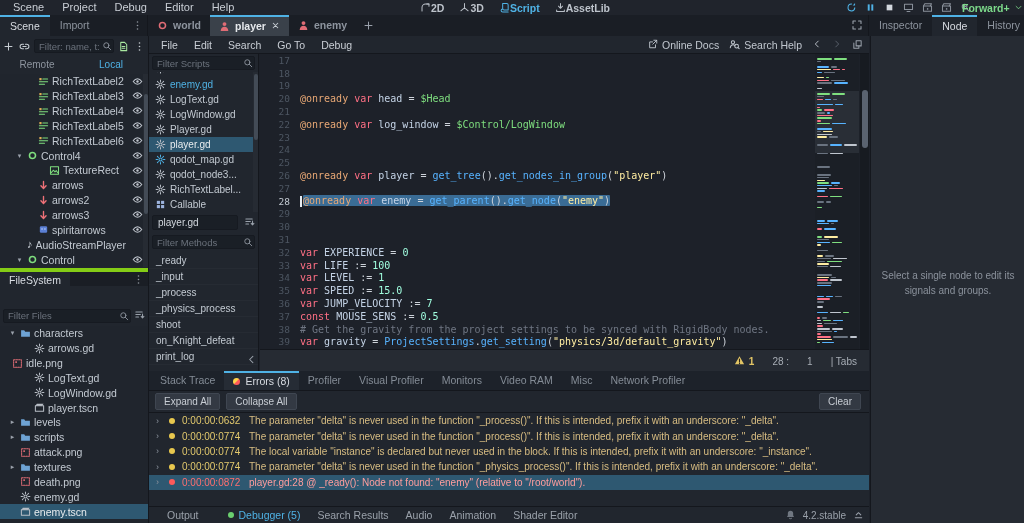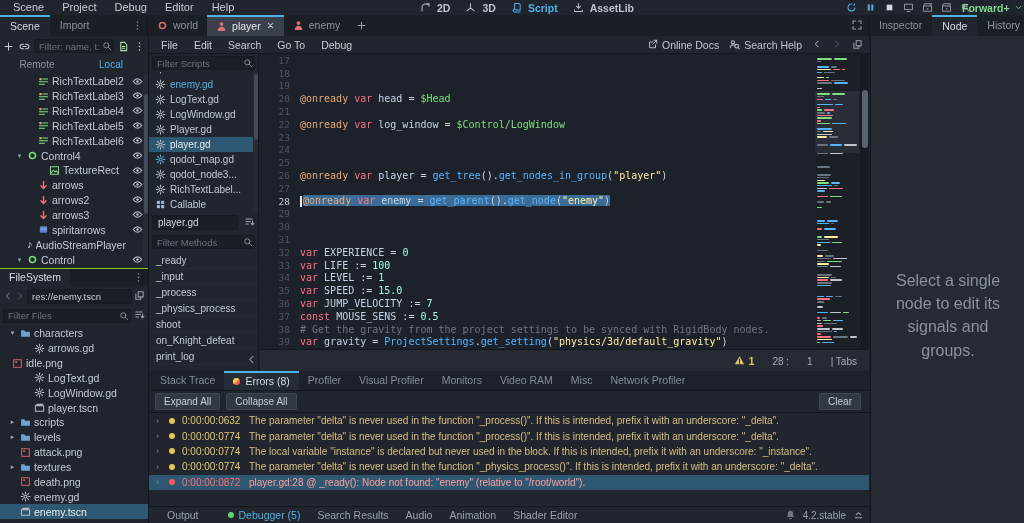--- a/index.html
+++ b/index.html
@@ -6,31 +6,31 @@
   body{width:1024px;height:523px;overflow:hidden;font-family:"Liberation Sans",sans-serif;
        font-size:11px;color:#c9cfd6;-webkit-font-smoothing:antialiased;}
   #app{position:relative;width:1024px;height:523px;background:#1d2129;}
   input{outline:none;}
 
   
   .topbar{position:absolute;left:0;top:0;width:1024px;height:15px;background:#20242c;}
   .menus{position:absolute;left:4px;top:0;height:15px;display:flex;align-items:center;}
   .menu{padding:0 9px;line-height:15px;color:#c9ced5;cursor:default;}
   .view-tabs{position:absolute;left:420px;top:0;height:15px;display:flex;gap:15px;align-items:center;}
-  .vt{display:flex;align-items:center;gap:6px;color:#bdc3cb;font-weight:bold;font-size:10.5px;}
+  .vt{display:flex;align-items:center;gap:0;color:#bdc3cb;font-weight:bold;font-size:10.5px;}
   .vt.active{color:#4fb2e5;}
   .playback{position:absolute;left:846px;top:0;height:15px;display:flex;gap:8px;align-items:center;}
   .pbtn{display:flex;align-items:center;}
   .renderer{position:absolute;left:962px;top:0;height:15px;display:flex;gap:4px;align-items:center;
             color:#7cd98a;font-weight:bold;font-size:10.5px;}
 
   
   .tabstrip{position:absolute;left:0;top:15px;width:1024px;height:21px;background:#1a1e25;display:flex;}
   .ts-left{width:148px;display:flex;border-right:1px solid #14171d;box-sizing:border-box;}
-  .ts-center{flex:1;display:flex;position:relative;}
+  .ts-center{flex:1;display:flex;position:relative;font-weight:bold;}
   .ts-right{width:156px;display:flex;position:relative;border-left:1px solid #14171d;box-sizing:border-box;}
   .dtab{padding:0 10px;line-height:21px;font-size:10.5px;color:#8d949e;box-sizing:border-box;}
   .dtab.active{background:#21262e;color:#d8dce2;border-top:2px solid #4fb2e5;line-height:19px;}
   .dots-btn{margin-left:auto;display:flex;align-items:center;padding:0 4px;}
   .stab{display:flex;align-items:center;gap:5px;padding:0 9px;color:#8d949e;font-size:10.5px;box-sizing:border-box;line-height:21px;}
   .stab.active{background:#3a414a;color:#e6e9ec;border-top:2px solid #4fb2e5;line-height:19px;}
   .stab .lbl{white-space:nowrap;}
   .newtab{display:flex;align-items:center;padding:0 7px;}
   .ts-expand{position:absolute;right:5px;top:4px;}
 
@@ -49,21 +49,21 @@
   .sd-subtab.active{color:#4fb2e5;}
   .sd-tree{position:absolute;top:38px;left:0;width:100%;height:193px;background:#20252d;overflow:hidden;}
   .trow{position:relative;height:14.85px;display:flex;align-items:center;gap:3px;font-size:10.5px;color:#c3cad2;white-space:nowrap;}
   .trow .chev{width:9px;font-size:7px;color:#9aa1ab;text-align:center;flex-shrink:0;}
   .trow .nm{overflow:hidden;text-overflow:ellipsis;}
   .eye{position:absolute;right:5px;top:1.5px;}
   .vbar{position:absolute;right:0;width:5px;background:#262b33;}
   .vthumb{position:absolute;right:0.5px;width:4px;background:#434b56;border-radius:2px;}
 
   .fs-head{position:absolute;top:232px;left:0;width:100%;height:18px;background:#1a1e25;
-           border-top:1px solid #84cc16;display:flex;box-sizing:border-box;}
+           border-top:4px solid #84cc16;display:flex;box-sizing:border-box;}
   .fs-tab{background:#21262e;color:#d8dce2;font-size:10.5px;padding:0 9px;line-height:17px;}
   .fs-path{position:absolute;top:252px;left:3px;right:3px;height:17px;display:flex;align-items:center;gap:2px;}
   .fs-filter{position:absolute;top:272px;left:3px;right:3px;height:15px;display:flex;align-items:center;gap:3px;}
   .fs-tree{position:absolute;top:290px;left:0;width:100%;height:197px;background:#20252d;overflow:hidden;}
   .trow.selected{background:#2e5871;color:#e8ecef;}
 
   
   .center{position:absolute;left:149px;top:36px;width:720px;height:487px;background:#1d2129;}
   .se-menubar{position:absolute;left:0;top:0;width:720px;height:18px;background:#21262e;
               border-bottom:1px solid #14171d;box-sizing:border-box;display:flex;align-items:center;}
@@ -137,21 +137,21 @@
              gap:17px;padding-left:18px;font-size:10.5px;color:#9aa1aa;}
   .bb-item{display:flex;gap:5px;align-items:center;white-space:nowrap;}
   .bb-item.active{color:#4fb2e5;margin-left:12px;}
   .bb-dot{width:6px;height:6px;border-radius:50%;background:#6bcf6f;}
   .bb-right{position:absolute;right:5px;display:flex;gap:7px;align-items:center;color:#9aa1aa;font-size:10px;}
 
   
   .rightcol{position:absolute;left:870px;top:36px;width:154px;height:487px;background:#262b33;
             border-left:1px solid #14171d;box-sizing:content-box;}
   .empty-msg{position:absolute;top:233px;left:10px;right:10px;text-align:center;color:#8b929c;
-             font-size:16px;line-height:1.45;}
+             font-size:10px;line-height:1.45;}
 </style>
 </head>
 <body>
 
 <div id="app">
 
   <div class="topbar">
     <div class="menus" id="menus">
         <span class="menu">Scene</span>
         <span class="menu">Project</span>
@@ -486,35 +486,20 @@
     <div class="fs-head">
       <span class="fs-tab">FileSystem</span>
       <span class="dots-btn">
           <svg width="11" height="11" viewBox="0 0 12 12" fill="none" stroke="#8d949e" stroke-width="1.1" stroke-linecap="round" stroke-linejoin="round">
             <circle cx="6" cy="2.2" r=".9" fill="#8d949e" stroke="none"></circle>
             <circle cx="6" cy="6" r=".9" fill="#8d949e" stroke="none"></circle>
             <circle cx="6" cy="9.8" r=".9" fill="#8d949e" stroke="none"></circle>
           </svg>
         </span>
     </div>
-    <div class="fs-path">
-      <span><svg width="10" height="10" viewBox="0 0 12 12" fill="none" stroke="#8d949e" stroke-width="1.1" stroke-linecap="round" stroke-linejoin="round">
-            <path d="M7.5 2.5L4 6l3.5 3.5"></path>
-          </svg></span>
-      <span><svg width="10" height="10" viewBox="0 0 12 12" fill="none" stroke="#5d646e" stroke-width="1.1" stroke-linecap="round" stroke-linejoin="round">
-            <path d="M4.5 2.5L8 6l-3.5 3.5"></path>
-          </svg></span>
-      <span class="input-wrap" style="height:15px">
-        <input class="tin" style="height: 15px; padding-right: 4px;" value="res://enemy.tscn">
-      </span>
-      <span><svg width="11" height="11" viewBox="0 0 12 12" fill="none" stroke="#9aa1ab" stroke-width="1.1" stroke-linecap="round" stroke-linejoin="round">
-            <rect x="4.5" y="2" width="5.5" height="5.5"></rect>
-            <path d="M2 4.5v5.5h5.5V8"></path>
-          </svg></span>
-    </div>
     <div class="fs-filter">
       <span class="input-wrap" style="height:14px">
         <input class="tin" placeholder="Filter Files" style="">
         <span class="in-ic"><svg width="10" height="10" viewBox="0 0 12 12" fill="none" stroke="#8d949e" stroke-width="1.1" stroke-linecap="round" stroke-linejoin="round">
               <circle cx="5.2" cy="5.2" r="3.1"></circle>
               <path d="M7.6 7.6l2.9 2.9"></path>
             </svg></span>
       </span>
       <span><svg width="11" height="11" viewBox="0 0 12 12" fill="none" stroke="#9aa1ab" stroke-width="1.1" stroke-linecap="round" stroke-linejoin="round">
             <path d="M2 3.2h7M2 6h5M2 8.8h3"></path>
@@ -567,28 +552,28 @@
             <path d="M1.5 4.2h9v6h-9z"></path>
             <path d="M1.5 4.2l1.6-2.4h7.4L8.9 4.2z" fill="#b8bec6" stroke="none"></path>
           </svg>
           <span class="nm">player.tscn</span>
         </div>
         <div class="trow" style="padding-left:8px">
           <span class="chev">▸</span>
           <svg width="11" height="11" viewBox="0 0 12 12" fill="none" stroke="#6ea3d4" stroke-width="1.1" stroke-linecap="round" stroke-linejoin="round">
             <path d="M1.2 2.5h3.4l1.1 1.6h5.1v5.4H1.2z" fill="#6ea3d4" stroke="none"></path>
           </svg>
-          <span class="nm">scripts</span>
+          <span class="nm">levels</span>
         </div>
         <div class="trow" style="padding-left:8px">
           <span class="chev">▸</span>
           <svg width="11" height="11" viewBox="0 0 12 12" fill="none" stroke="#6ea3d4" stroke-width="1.1" stroke-linecap="round" stroke-linejoin="round">
             <path d="M1.2 2.5h3.4l1.1 1.6h5.1v5.4H1.2z" fill="#6ea3d4" stroke="none"></path>
           </svg>
-          <span class="nm">levels</span>
+          <span class="nm">scripts</span>
         </div>
         <div class="trow" style="padding-left:8px">
           <span class="chev"></span>
           <svg width="11" height="11" viewBox="0 0 12 12" fill="none" stroke="#e06c75" stroke-width="1.1" stroke-linecap="round" stroke-linejoin="round">
             <rect x="1.8" y="1.8" width="8.4" height="8.4" stroke-dasharray="1.6 1.1"></rect>
             <rect x="3.6" y="3.6" width="1.8" height="1.8" fill="#e06c75" stroke="none"></rect>
           </svg>
           <span class="nm">attack.png</span>
         </div>
         <div class="trow" style="padding-left:8px">

